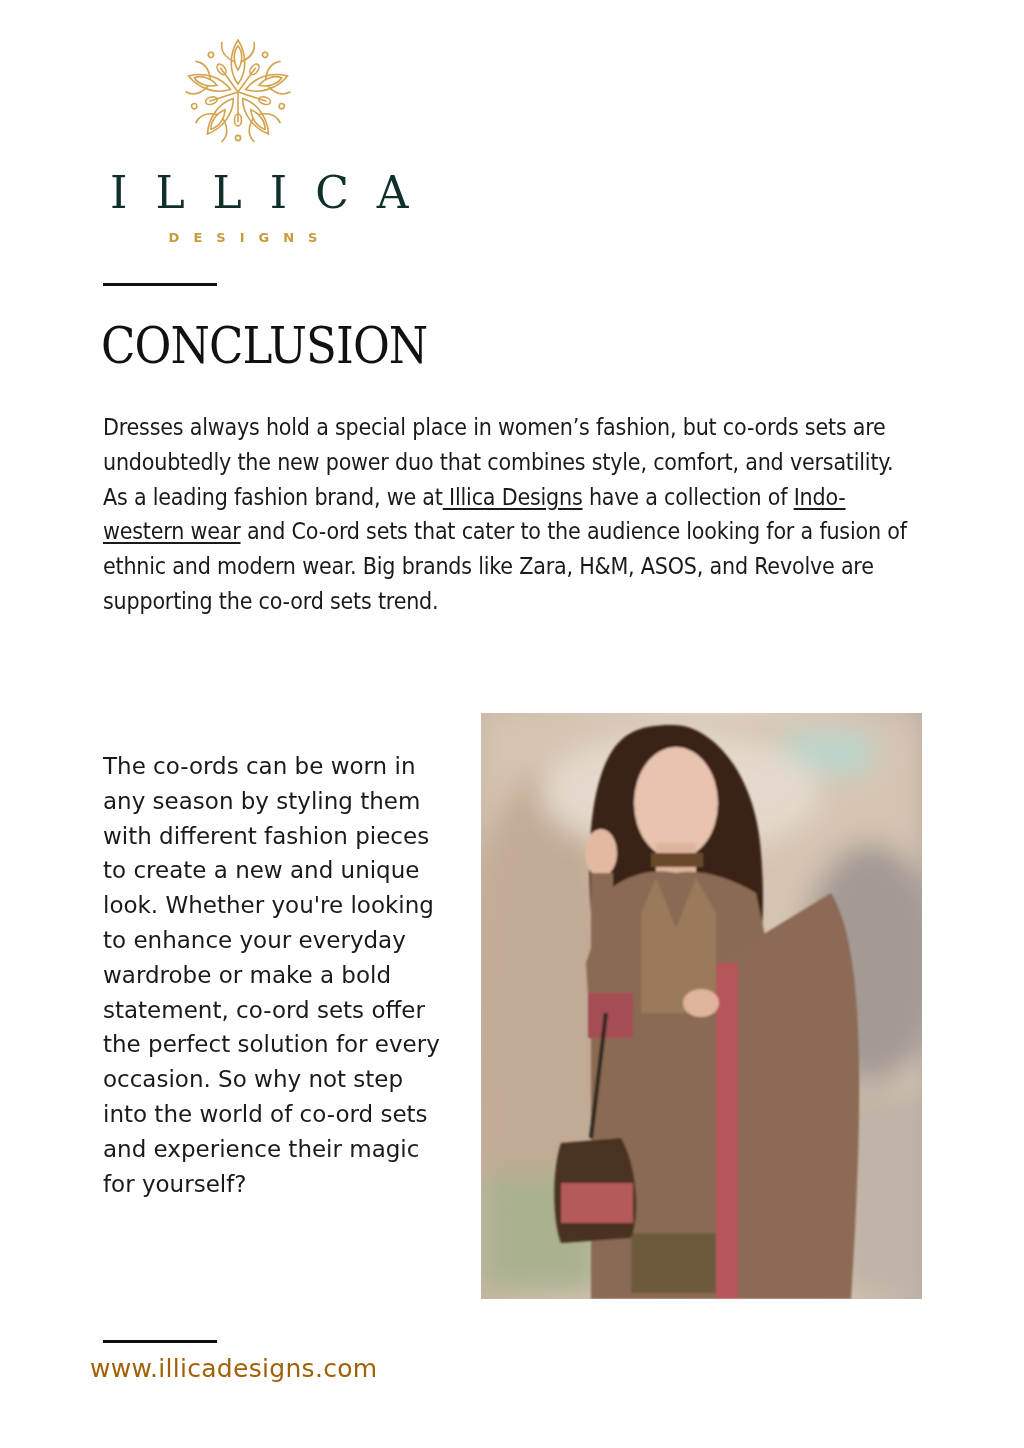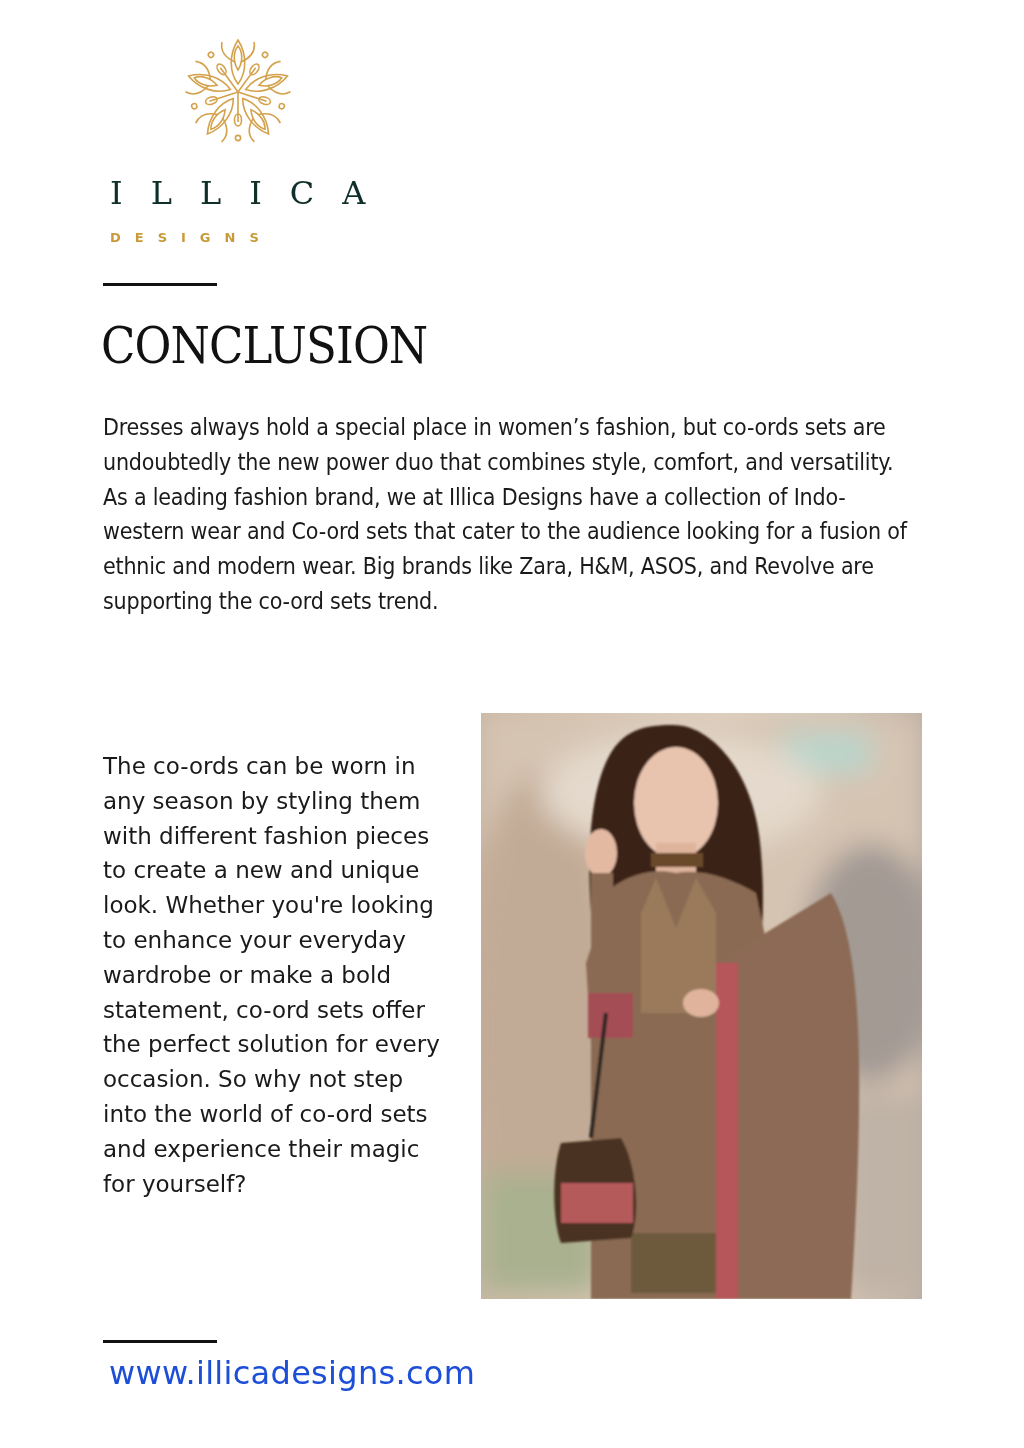--- a/index.html
+++ b/index.html
@@ -1,37 +1,37 @@
 <!DOCTYPE html>
 <html><head>
 <meta charset="utf-8">
 <style>
   html, body { margin:0; padding:0; background:#ffffff; }
   body { width:1024px; height:1448px; position:relative; overflow:hidden;
          font-family:"DejaVu Sans", sans-serif; color:#1a1a1a; }
   .logo { position:absolute; left:100px; top:30px; width:280px; height:220px; }
   .logo-mark { position:absolute; left:76px; top:0; width:124px; height:124px; }
   .logo-word { position:absolute; left:0; top:138px; width:280px; text-align:right;
-               font-family:"DejaVu Serif", serif; font-size:32px; letter-spacing:28px;
+               font-family:"DejaVu Serif", serif; font-size:44px; letter-spacing:28px;
                color:#0f2f2a; line-height:50px; padding-left:10px; }
-  .logo-sub { position:absolute; left:0; top:200px; width:280px; 
+  .logo-sub { position:absolute; left:0; top:200px; width:280px; text-align:center;
               font-family:"DejaVu Sans", sans-serif; font-size:13px; letter-spacing:14px;
               color:#c99a3a; font-weight:bold; padding-left:10px; }
   .rule { position:absolute; left:103px; width:114px; height:3px; background:#111; }
   .title { position:absolute; left:101px; top:318px; font-family:"DejaVu Serif", serif;
            font-size:50px; font-weight:normal; letter-spacing:-1px; color:#111; margin:0;
            transform:scaleX(0.9); transform-origin:left top; line-height:56px; }
   .para { position:absolute; left:103px; font-size:23px; line-height:34.8px; color:#1a1a1a; margin:0; }
   .para1 { top:410px; width:820px; font-family:"DejaVu Sans Condensed","DejaVu Sans", sans-serif;
            font-stretch:condensed; letter-spacing:-0.2px; }
   .para2 { top:749px; width:340px; letter-spacing:0px; }
-  .para1 a, .para1 .lnk { color:#1a1a1a; text-underline-offset:3px; }
+  .para1 a, .para1 .lnk { color:#1a1a1a; text-decoration:underline; text-underline-offset:3px; }
   .photo { position:absolute; left:481px; top:713px; width:441px; height:586px; overflow:hidden;
            background:linear-gradient(90deg,#c9b6a4 0%,#d8c7b6 25%,#e2d6c8 55%,#d8c9ba 80%,#b8aca2 100%); }
-  .url { position:absolute; left:109px; top:1354px; font-size:32px; color:#1d4ed8; letter-spacing:0.3px; }
+  .url { position:absolute; left:90px; top:1354px; font-size:25px; color:#a16207; letter-spacing:0.3px; }
 </style>
 </head>
 <body>
 
 <div class="logo">
   <svg class="logo-mark" viewBox="-62 -62 124 124">
     <g fill="none" stroke="#d4a24c" stroke-width="1.6">
       <g id="petalset">
         <path d="M0,-8 C-9,-20 -9,-38 0,-52 C9,-38 9,-20 0,-8 Z"></path>
         <path d="M0,-22 C-5,-30 -5,-40 0,-46 C5,-40 5,-30 0,-22 Z"></path>

